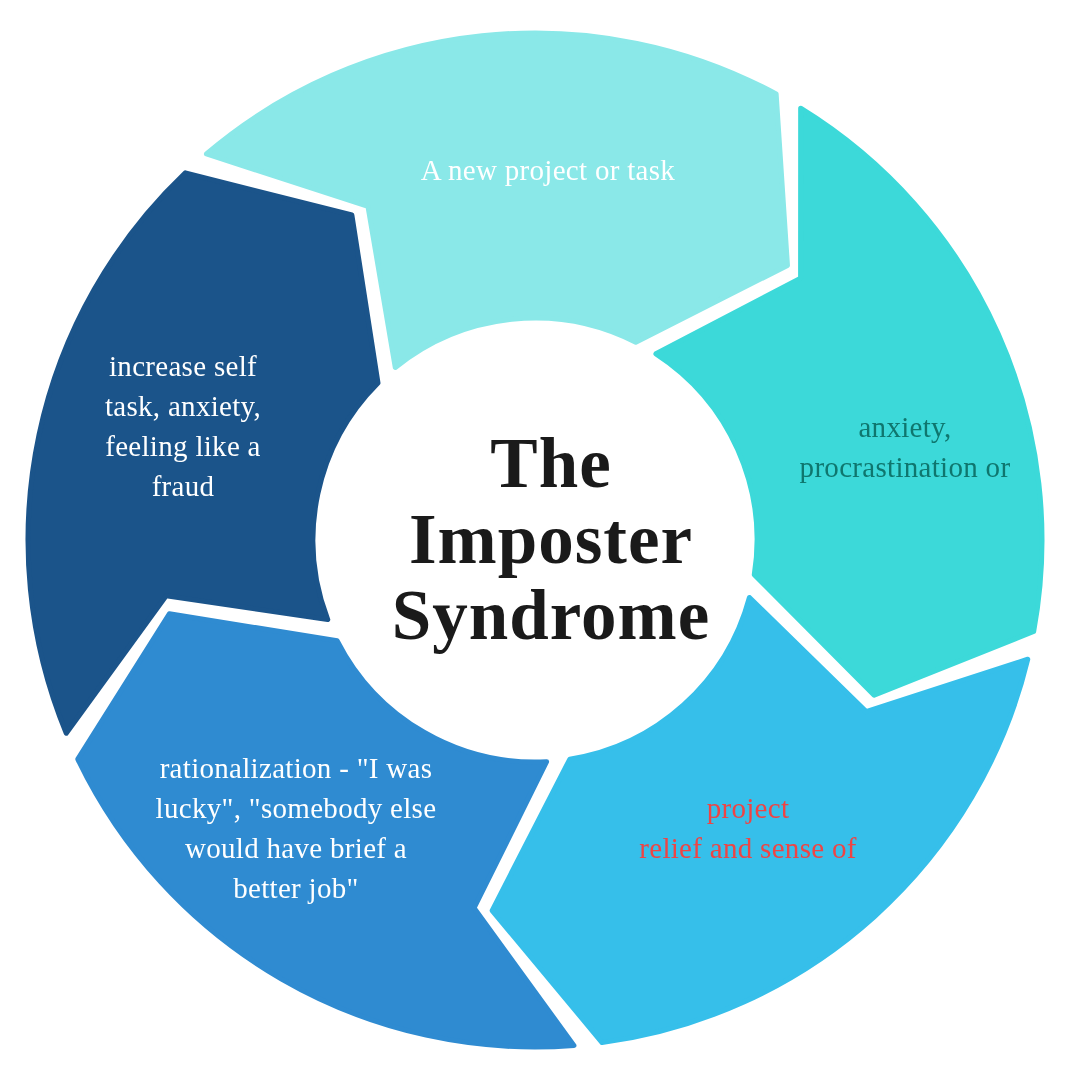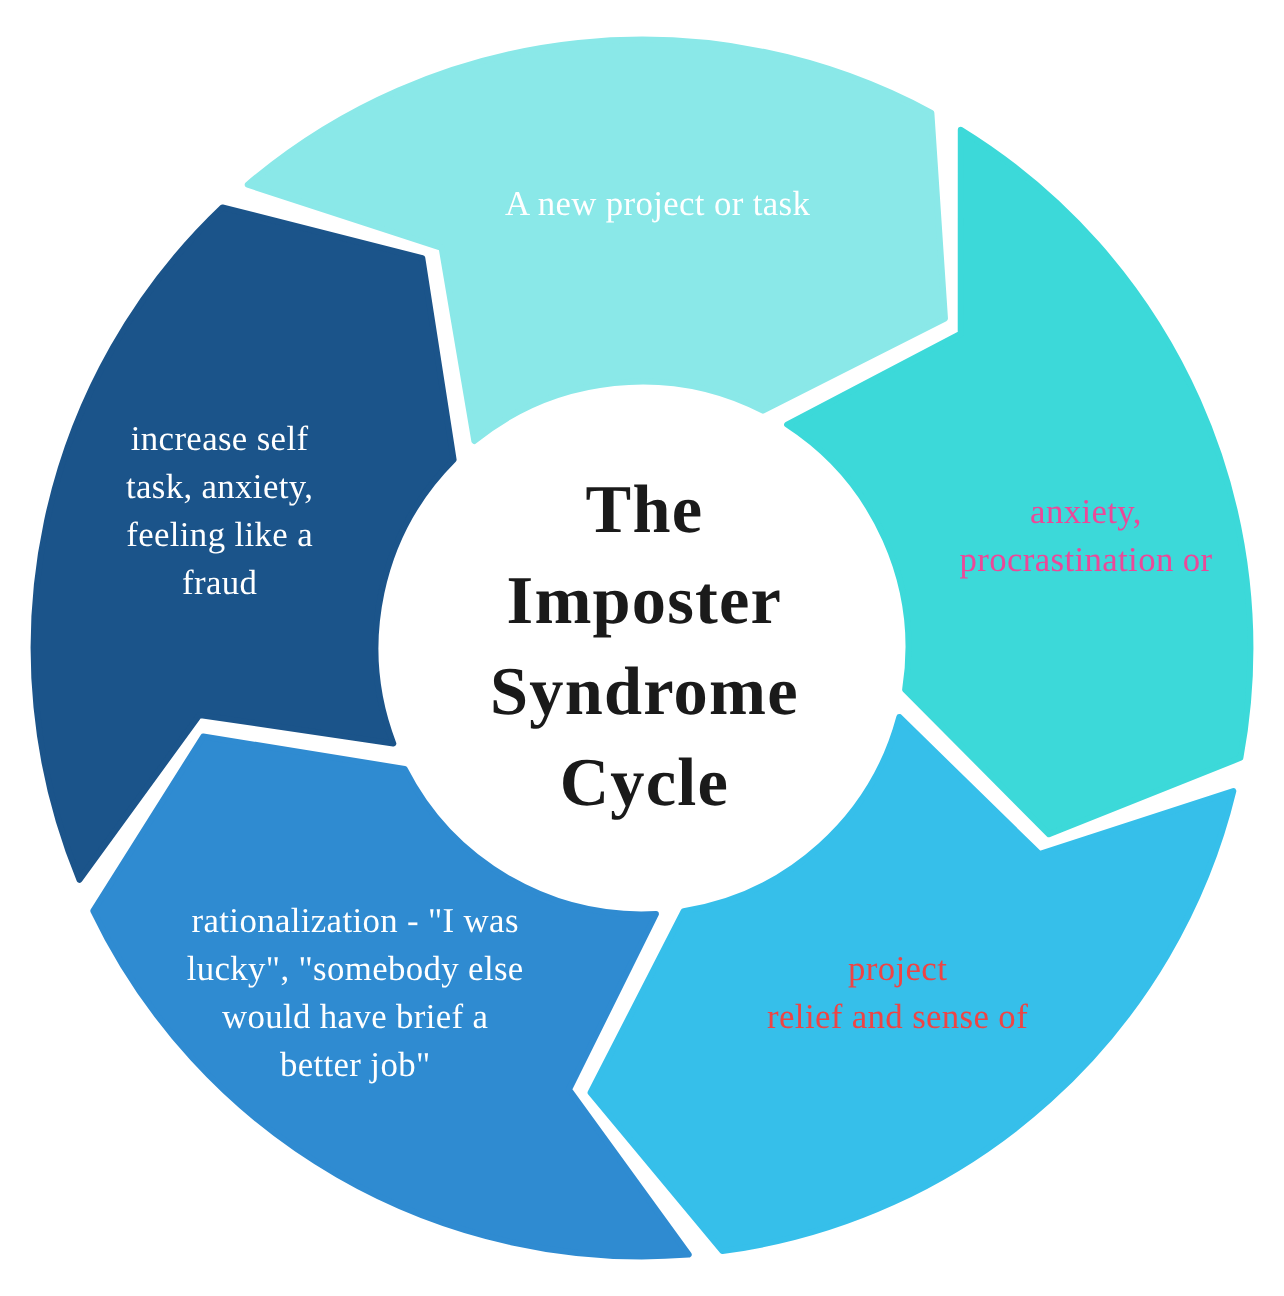--- a/index.html
+++ b/index.html
@@ -28,25 +28,25 @@
     line-height: 40px;
     font-weight: 400;
     letter-spacing: 0.3px;
     white-space: nowrap;
   }
   .seg-label .line {
     display: block;
   }
   .diagram-title {
     position: absolute;
-    left: 537px;
+    left: 551px;
     top: 539px;
     transform: translate(-50%, -50%);
     text-align: center;
-    font-size: 57px;
+    font-size: 71px;
     line-height: 76px;
     font-weight: 700;
     letter-spacing: 1px;
     white-space: nowrap;
   }
   .diagram-title .line {
     display: block;
   }
 </style>
 </head>
@@ -57,21 +57,21 @@
       <path d="M 206.40 153.90 A 507 507 0 0 1 776.14 94.02 L 787.47 265.44 L 635.79 342.20 A 222 222 0 0 0 395.29 367.47 L 367.99 206.48 Z" fill="#8AE8E8" stroke="#8AE8E8" stroke-width="5" stroke-linejoin="round"></path>
       <path d="M 800.66 108.17 A 507 507 0 0 1 1033.67 631.52 L 874.15 695.27 L 754.27 574.73 A 222 222 0 0 0 655.91 353.82 L 800.59 278.10 Z" fill="#3CD9D9" stroke="#3CD9D9" stroke-width="5" stroke-linejoin="round"></path>
       <path d="M 1027.78 659.22 A 507 507 0 0 1 602.05 1042.55 L 492.13 910.53 L 569.73 759.27 A 222 222 0 0 0 749.44 597.46 L 866.16 711.65 Z" fill="#36BFEA" stroke="#36BFEA" stroke-width="5" stroke-linejoin="round"></path>
       <path d="M 573.90 1045.51 A 507 507 0 0 1 77.77 759.07 L 169.36 613.73 L 337.20 640.79 A 222 222 0 0 0 546.62 761.70 L 474.08 907.99 Z" fill="#2F8BD1" stroke="#2F8BD1" stroke-width="5" stroke-linejoin="round"></path>
       <path d="M 66.26 733.20 A 507 507 0 0 1 185.36 172.84 L 351.89 215.04 L 378.02 383.02 A 222 222 0 0 0 327.75 619.56 L 166.19 595.78 Z" fill="#1B548A" stroke="#1B548A" stroke-width="5" stroke-linejoin="round"></path>
     </svg>
   <div id="labels">
       <div class="seg-label" style="left: 548px; top: 170px; color: rgb(255, 255, 255);">
         <span class="line">A new project or task</span>
       </div>
-      <div class="seg-label" style="left: 905px; top: 447px; color: #ec4899;">
+      <div class="seg-label" style="left: 905px; top: 447px; color: #0f766e;">
         <span class="line">anxiety,</span>
         <span class="line">procrastination or</span>
       </div>
       <div class="seg-label" style="left: 748px; top: 828px; color: #ef4444;">
         <span class="line">project</span>
         <span class="line">relief and sense of</span>
       </div>
       <div class="seg-label" style="left: 296px; top: 828px; color: rgb(255, 255, 255);">
         <span class="line">rationalization - "I was</span>
         <span class="line">lucky", "somebody else</span>
@@ -82,15 +82,14 @@
         <span class="line">increase self</span>
         <span class="line">task, anxiety,</span>
         <span class="line">feeling like a</span>
         <span class="line">fraud</span>
       </div>
     </div>
   <div class="diagram-title" id="title" style="color: rgb(26, 26, 26);">
       <span class="line">The</span>
       <span class="line">Imposter</span>
       <span class="line">Syndrome</span>
-      <span class="line">Cycle</span>
     </div>
 </div>
 
 </body></html>

